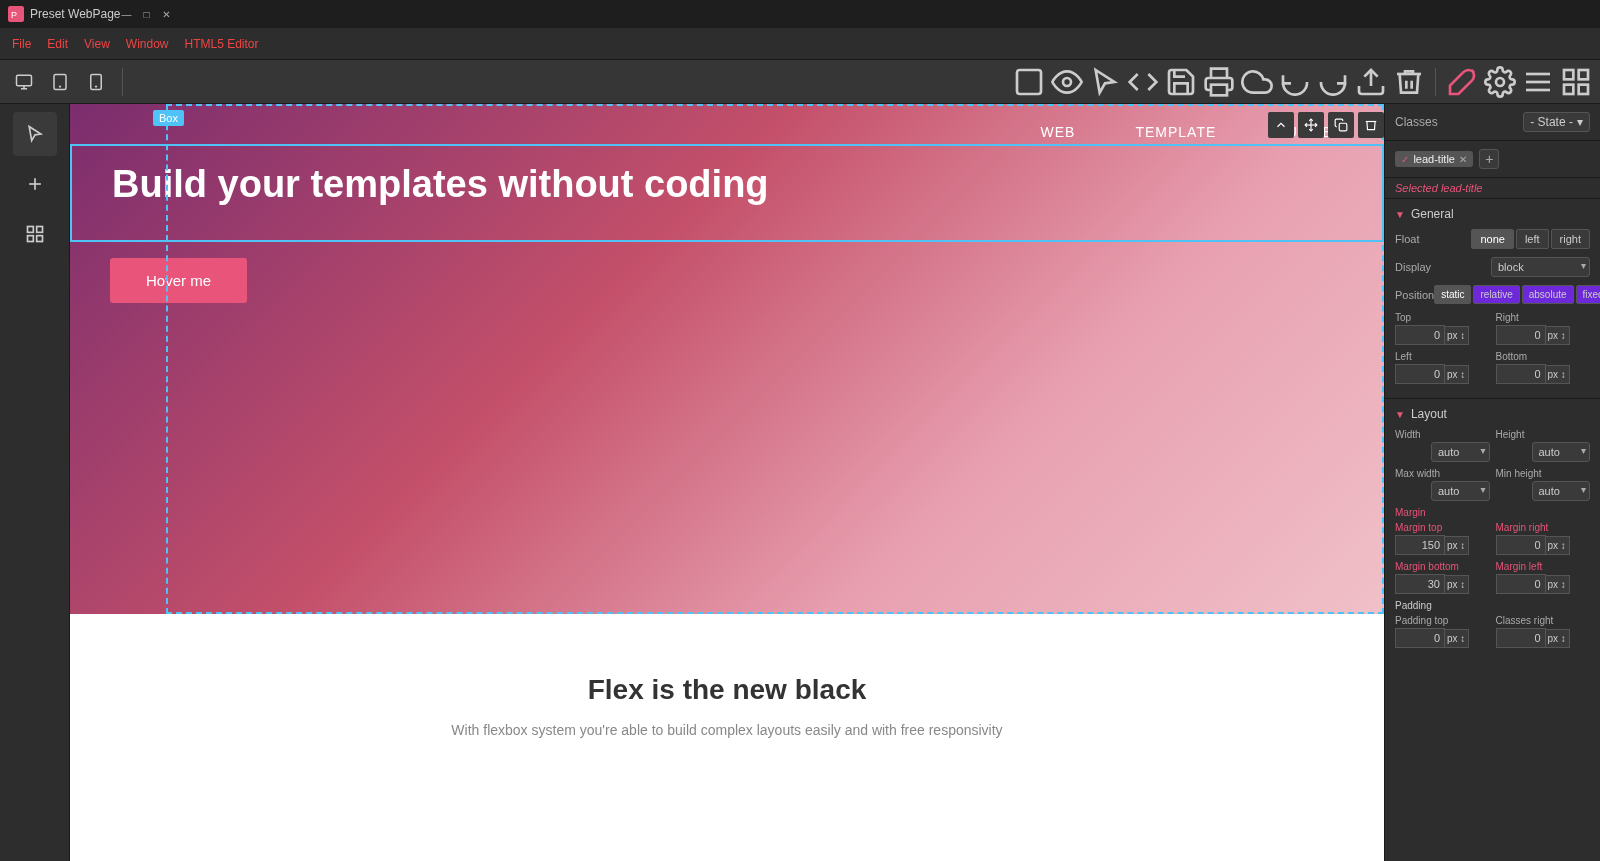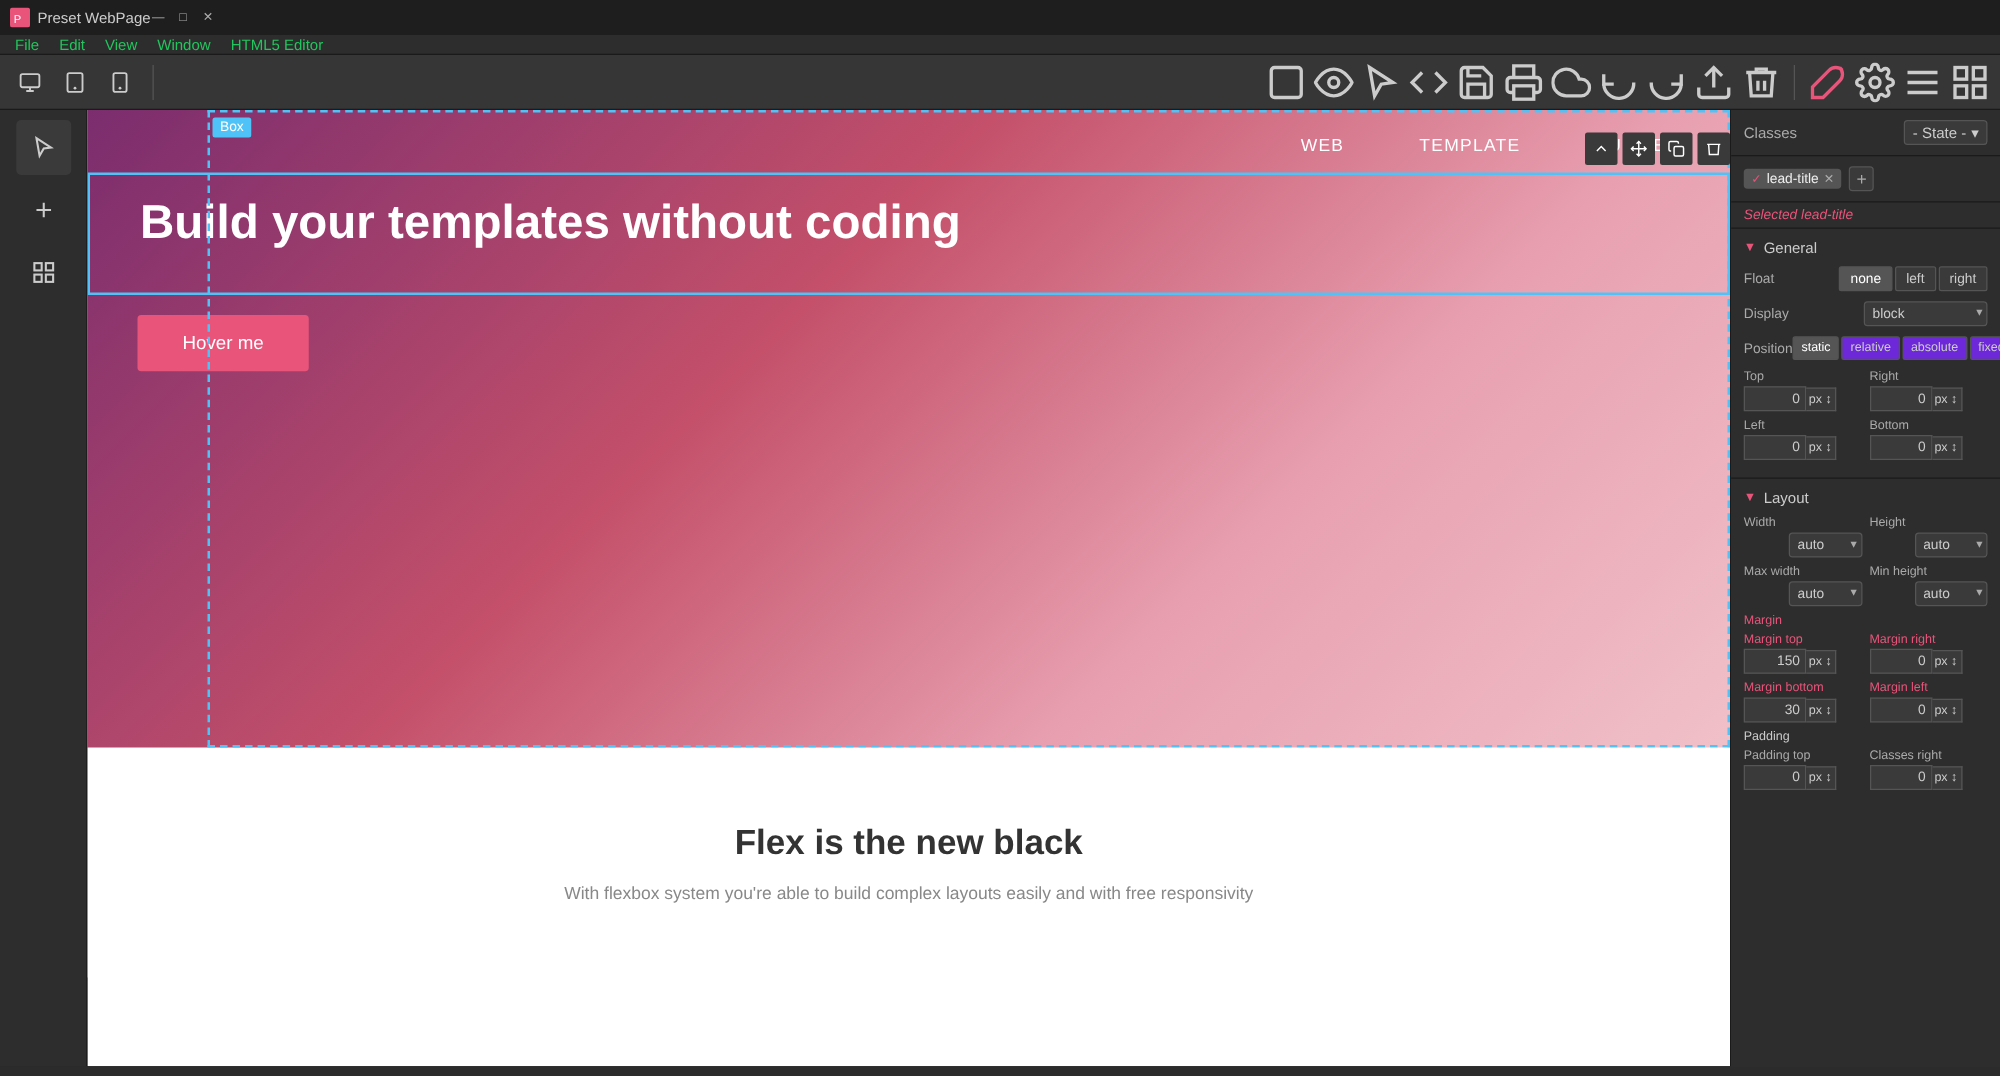--- a/index.html
+++ b/index.html
@@ -9,22 +9,22 @@
     .titlebar {
       display: flex; align-items: center; background: #1e1e1e; height: 28px;
       padding: 0 8px; color: #ccc; font-size: 12px; user-select: none;
     }
     .titlebar-icon { width: 16px; height: 16px; margin-right: 6px; }
     .titlebar-controls { display: flex; gap: 8px; }
     .titlebar-btn { width: 12px; height: 12px; border: none; cursor: pointer; font-size: 10px; background: none; color: #aaa; }
 
     
     .menubar {
-      display: flex; align-items: center; background: #2d2d2d; height: 16px;
-      padding: 0 4px; color: #22c55e; font-size: 12px; border-bottom: 1px solid #1a1a1a;
+      display: flex; align-items: center; background: #2d2d2d; height: 32px;
+      padding: 0 4px; color: #ef4444; font-size: 12px; border-bottom: 1px solid #1a1a1a;
     }
     .menubar-item { padding: 2px 8px; cursor: pointer; }
 
     
     .toolbar {
       display: flex; align-items: center; background: #363636; height: 44px;
       padding: 0 8px; border-bottom: 1px solid #1a1a1a; gap: 6px;
     }
     .toolbar-group { display: flex; gap: 4px; align-items: center; }
     .toolbar-sep { width: 1px; height: 28px; background: #555; margin: 0 4px; }
@@ -69,21 +69,21 @@
     }
 
     
     .hero-section {
       position: relative; background: linear-gradient(135deg, #7b2d6e 0%, #c4506a 40%, #e8a0b0 70%, #f0c0c8 100%);
       min-height: 510px; overflow: hidden;
     }
 
     
     .box-indicator {
-      position: absolute; top: 6px; left: 100px; background: #4fc3f7; color: white;
+      position: absolute; top: 6px; left: 83px; background: #4fc3f7; color: white;
       font-size: 11px; padding: 2px 6px; border-radius: 2px; z-index: 10;
     }
 
     
     .hero-nav {
       display: flex; justify-content: flex-end; gap: 60px; padding: 20px 40px 0 0;
       position: relative; z-index: 2;
     }
     .hero-nav-item { color: white; font-size: 14px; letter-spacing: 1px; cursor: pointer; }
 
@@ -398,21 +398,21 @@
         <div class="hero-section">
 
           <div class="box-indicator">Box</div>
 
           <div class="hero-nav">
             <span class="hero-nav-item">WEB</span>
             <span class="hero-nav-item">TEMPLATE</span>
             <span class="hero-nav-item">BUILDER</span>
           </div>
 
-          <div style="position:relative; margin: 14px 0 0 0;">
+          <div style="position:relative; margin: 4px 0 0 0;">
 
             <div class="element-toolbar">
               <button class="element-toolbar-btn">
                 <svg viewBox="0 0 24 24" fill="none" stroke="white" stroke-width="2" width="14" height="14">
                     <polyline points="18 15 12 9 6 15"></polyline>
                   </svg>
               </button>
               <button class="element-toolbar-btn">
                 <svg viewBox="0 0 24 24" fill="none" stroke="white" stroke-width="2" width="14" height="14">
                     <polyline points="5 9 2 12 5 15"></polyline>

